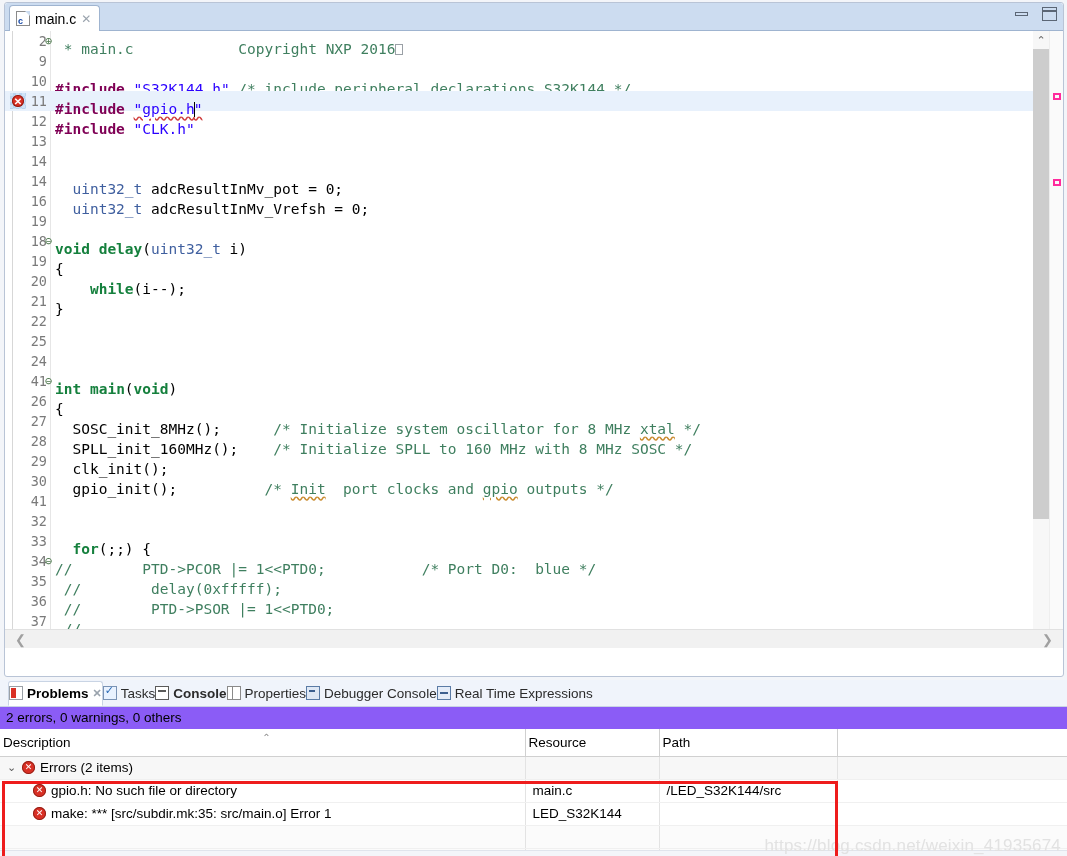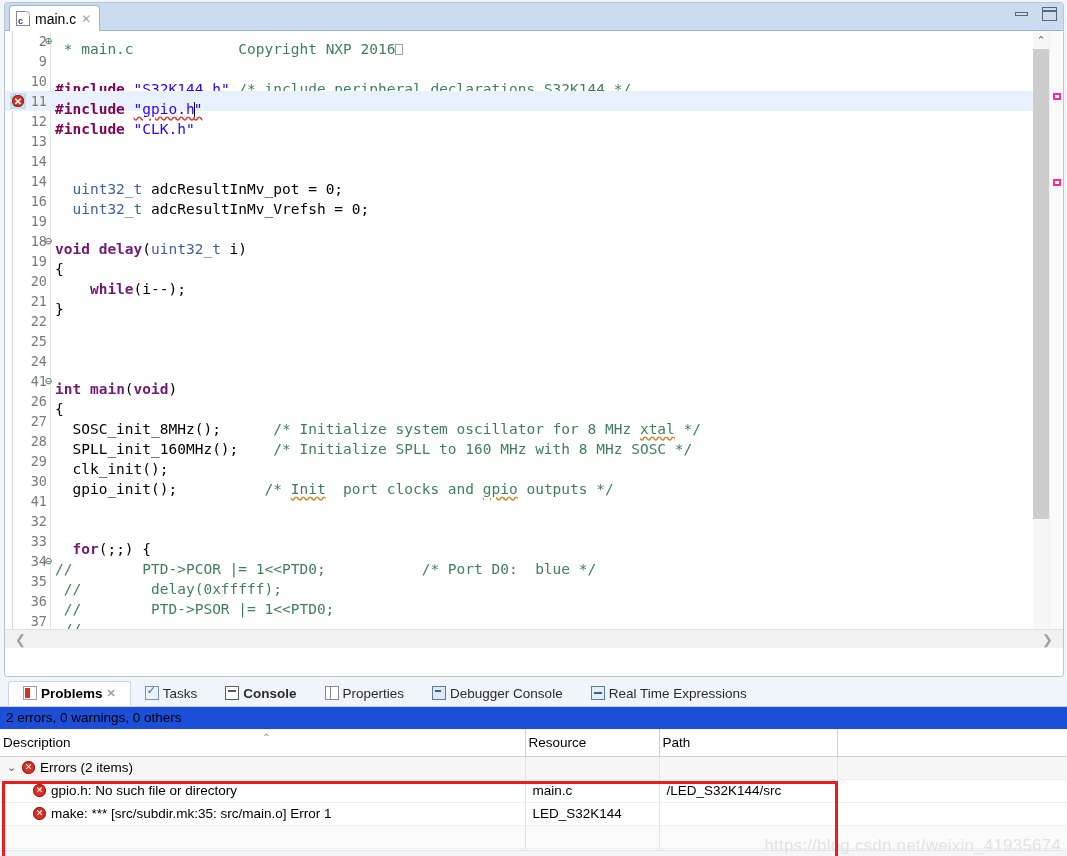--- a/index.html
+++ b/index.html
@@ -152,21 +152,21 @@
     background: #ffffff;
     border-right: 1px solid #e6e6e6;
   }
   .vline {
     position: absolute;
     left: 7px; top: 0; bottom: 0;
     width: 1px; background: #d7d7d7;
   }
 
   
-  .kw   { color: #701a75; font-weight: bold; }
+  .kw   { color: #15803d; font-weight: bold; }
   .pp   { color: #7f0055; font-weight: bold; }
   .str  { color: #2a00ff; }
   .cmt  { color: #3f7f5f; }
   .typ  { color: #3f5f9f; }
   .plain{ color: #000000; }
 
   .squig {
     text-decoration: underline;
     text-decoration-style: wavy;
     text-decoration-color: #d04040;
@@ -285,21 +285,21 @@
     position: relative;
     height: 27px;
     background: #f0f4fb;
     display: flex; align-items: center;
     padding-left: 8px;
     gap: 0px;
     border-bottom: 1px solid #c9d4e4;
   }
   .pv-tab {
     display: flex; align-items: center; gap: 4px;
-    padding: 0 14px;
+    padding: 0 0;
     height: 25px;
     font-size: 13.5px;
     color: #2b2b2b;
     cursor: pointer;
     white-space: nowrap;
   }
   .pv-tab.active {
     font-weight: bold;
     color: #000;
     background: #ffffff;
@@ -384,21 +384,21 @@
     left: 2px; top: 5px; right: 2px;
     height: 2px; background: #3c5f8f;
   }
 
   .pv-summary {
     height: 22px;
     line-height: 22px;
     padding-left: 6px;
     font-size: 13.5px;
     color: #000;
-    background: #1d4ed8;
+    background: #8b5cf6;
   }
 
   
   .ptable-wrap {
     position: relative;
     height: 127px;
     background: #fff;
   }
   .ptable {
     width: 1067px;

